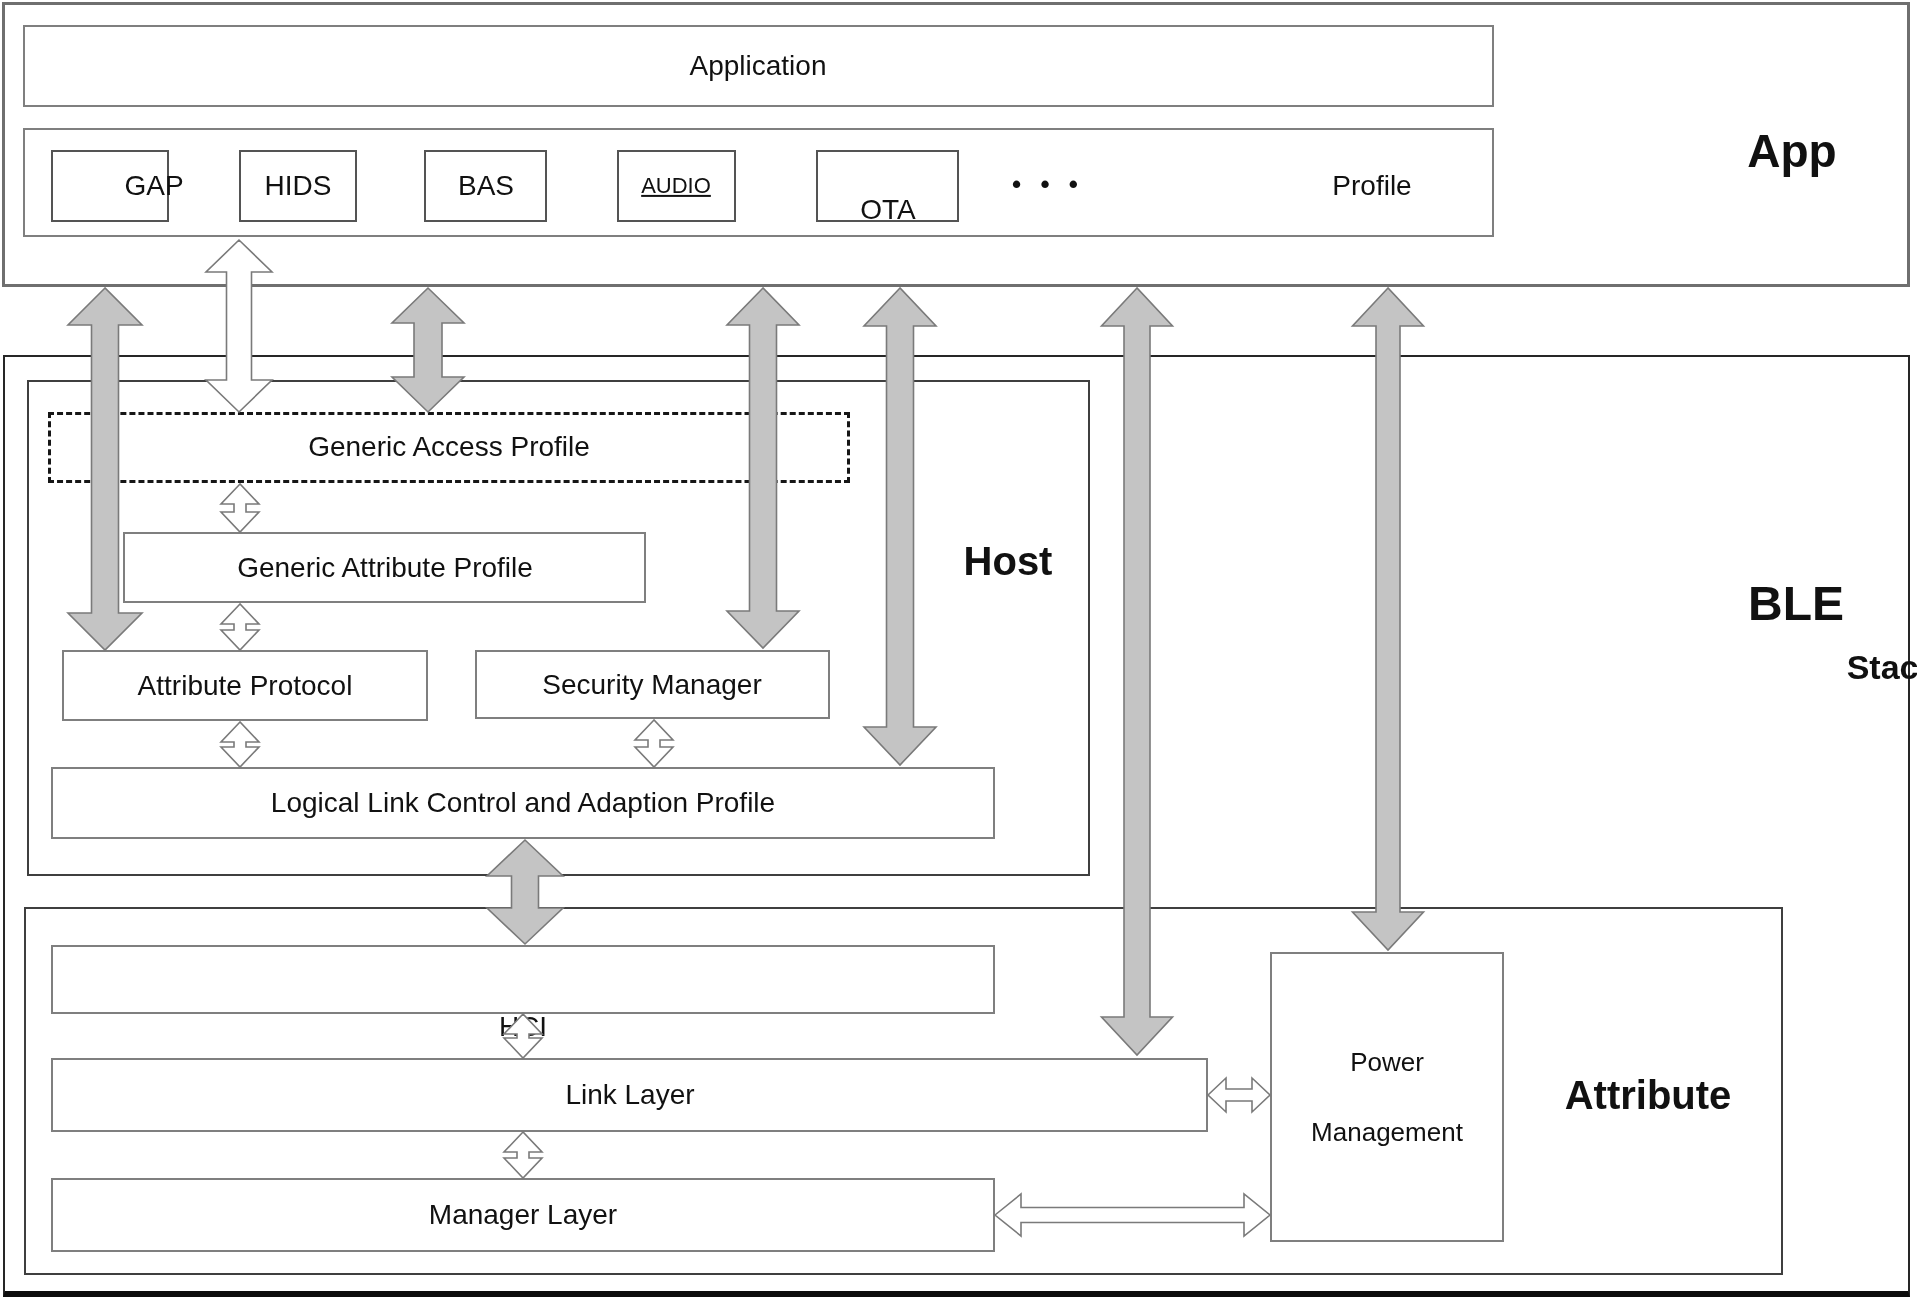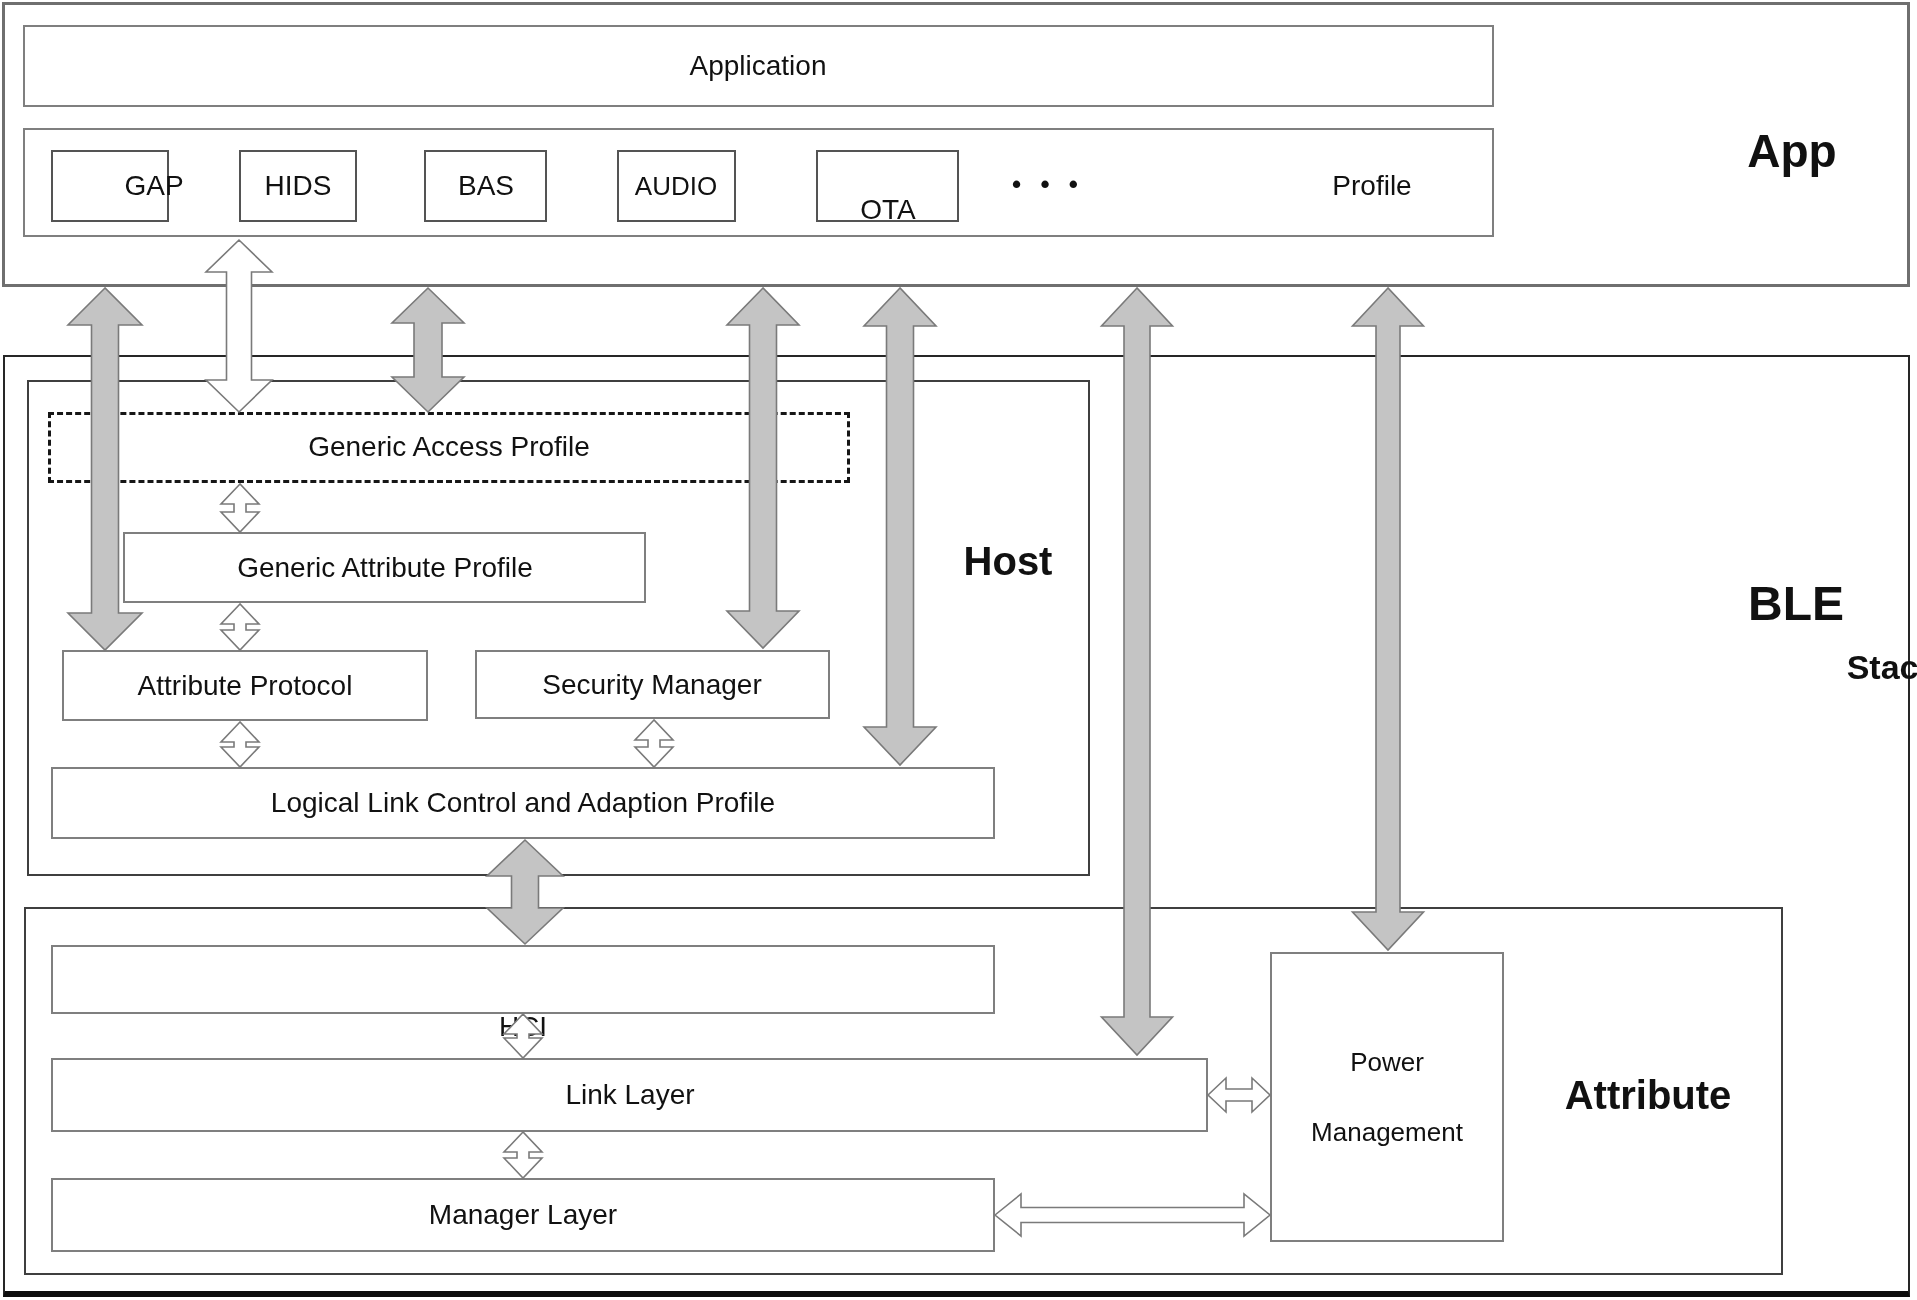--- a/index.html
+++ b/index.html
@@ -34,21 +34,21 @@
   <div class="box b-small" style="left:51px;top:150px;width:118px;height:72px;"></div>
   <div class="lbl" style="left:110px;top:186px;margin-left:44px;">GAP</div>
 
   <div class="box b-small" style="left:239px;top:150px;width:118px;height:72px;"></div>
   <div class="lbl" style="left:298px;top:186px;">HIDS</div>
 
   <div class="box b-small" style="left:424px;top:150px;width:123px;height:72px;"></div>
   <div class="lbl" style="left:486px;top:186px;">BAS</div>
 
   <div class="box b-small" style="left:617px;top:150px;width:119px;height:72px;"></div>
-  <div class="lbl" style="left:676px;top:186px;font-size:26px;">AUDIO</div>
+  <div class="lbl" style="left:676px;top:186px;font-size:22px;text-decoration:underline;">AUDIO</div>
 
   <div class="box b-small" style="left:816px;top:150px;width:143px;height:72px;"></div>
   <div class="lbl" style="left:888px;top:186px;margin-top:24px;">OTA</div>
 
   <div class="lbl dots" style="left:1048px;top:184px;">• • •</div>
 
   <div class="lbl" style="left:1372px;top:186px;">Profile</div>
 
   <div class="lbl bold" style="left:1792px;top:151px;font-size:46px;">App</div>
 

